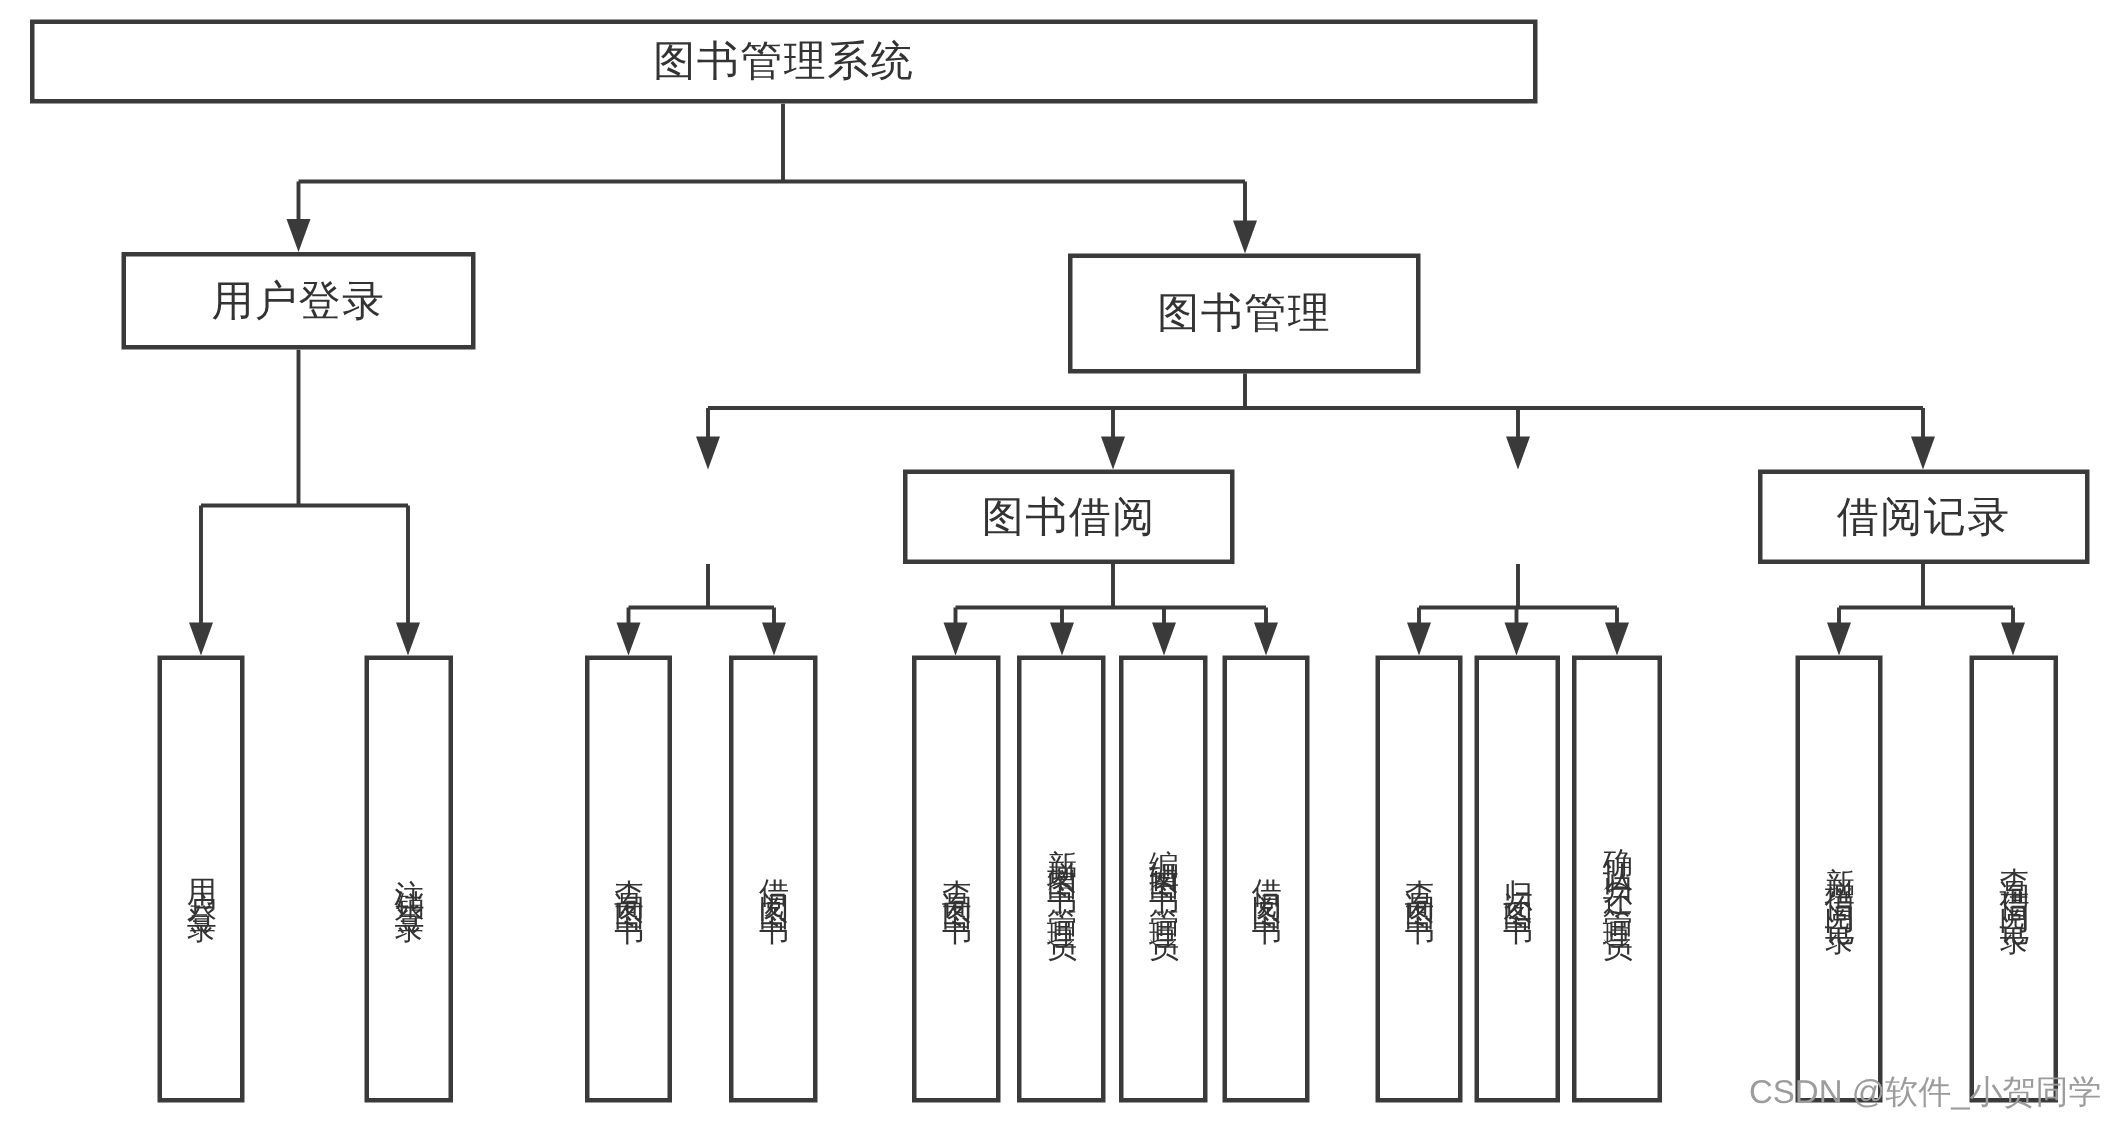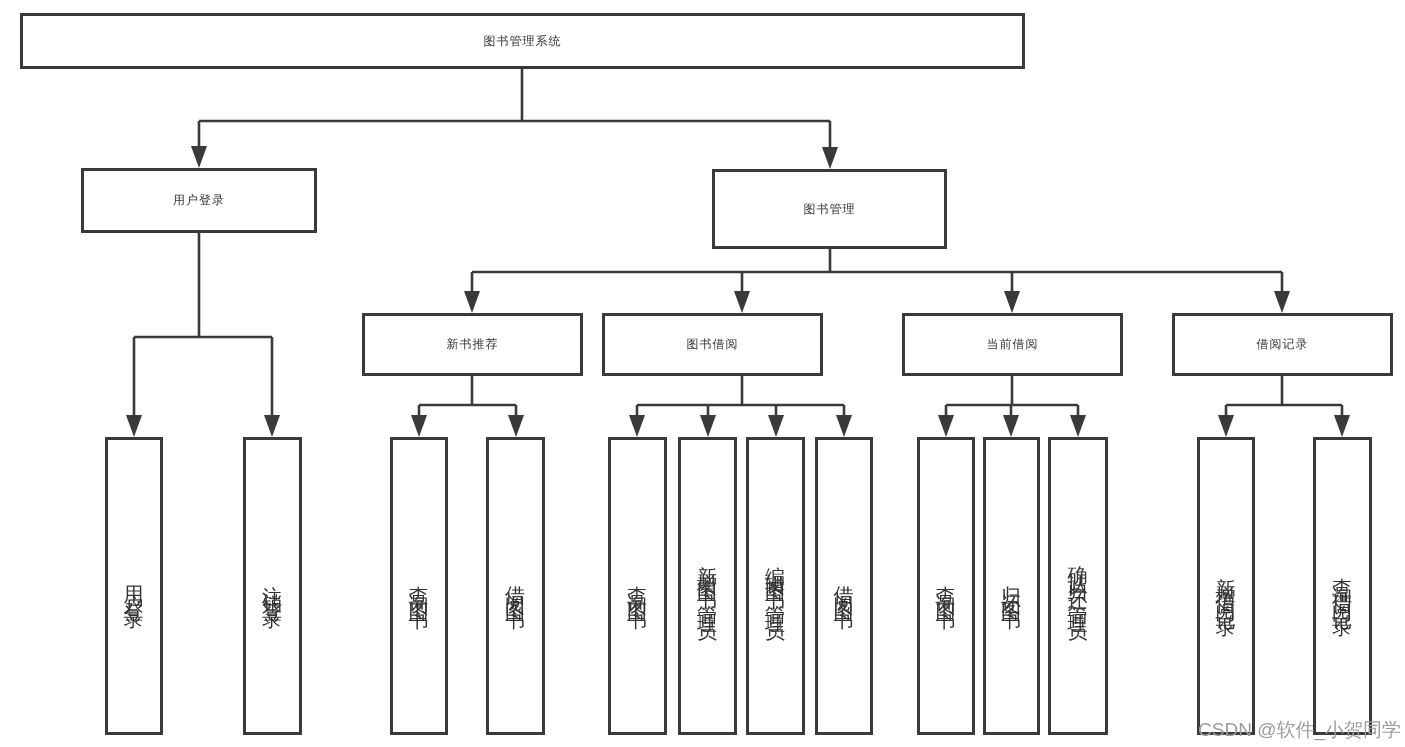--- a/index.html
+++ b/index.html
@@ -44,36 +44,36 @@
     box-sizing: border-box;
     border: 3px solid var(--line);
     background: var(--bg);
     display: flex;
     align-items: center;
     justify-content: center;
     color: var(--text);
     z-index: 1;
   }
   .box.h span {
-    font-size: 12px;
+    font-size: 28px;
     letter-spacing: 1px;
     white-space: nowrap;
   }
   .box.v span {
     writing-mode: vertical-rl;
     font-size: 20px;
     letter-spacing: 8px;
     line-height: 1;
     white-space: nowrap;
   }
   .watermark {
     position: absolute;
     right: 4px;
     bottom: 4px;
-    font-size: 19px;
+    font-size: 22px;
     color: var(--wm);
     z-index: 3;
     white-space: nowrap;
   }
 </style>
 </head>
 <body>
 
 <div class="canvas">
 
@@ -118,28 +118,22 @@
     <span>图书管理系统</span>
   </div>
 
   <div class="box h" style="left:81px;top:168px;width:236px;height:65px">
     <span>用户登录</span>
   </div>
   <div class="box h" style="left:712px;top:169px;width:235px;height:80px">
     <span>图书管理</span>
   </div>
 
-  <div class="box h" style="left:362px;top:313px;width:221px;height:63px">
-    <span>新书推荐</span>
-  </div>
   <div class="box h" style="left:602px;top:313px;width:221px;height:63px">
     <span>图书借阅</span>
-  </div>
-  <div class="box h" style="left:902px;top:313px;width:221px;height:63px">
-    <span>当前借阅</span>
   </div>
   <div class="box h" style="left:1172px;top:313px;width:221px;height:63px">
     <span>借阅记录</span>
   </div>
 
   <div class="box v" style="left:105px;top:437px;width:58px;height:298px">
     <span>用户登录</span>
   </div>
   <div class="box v" style="left:243px;top:437px;width:59px;height:298px">
     <span>注销登录</span>

